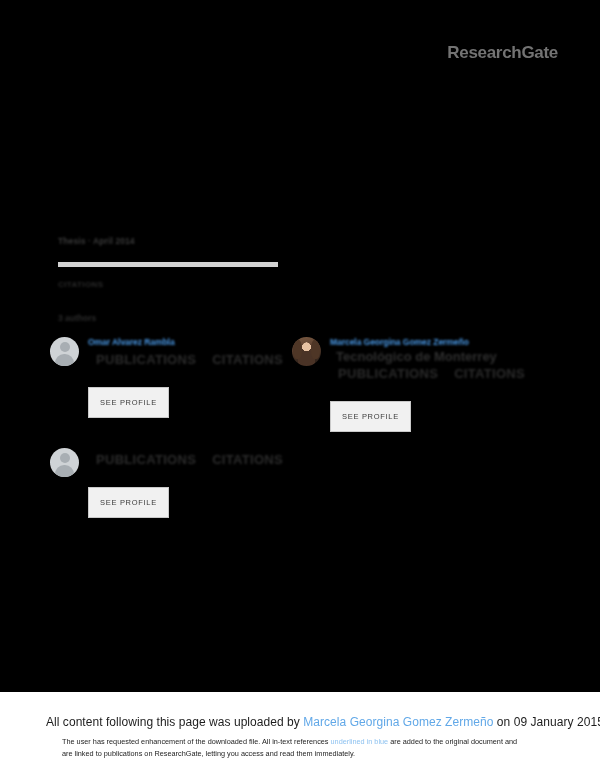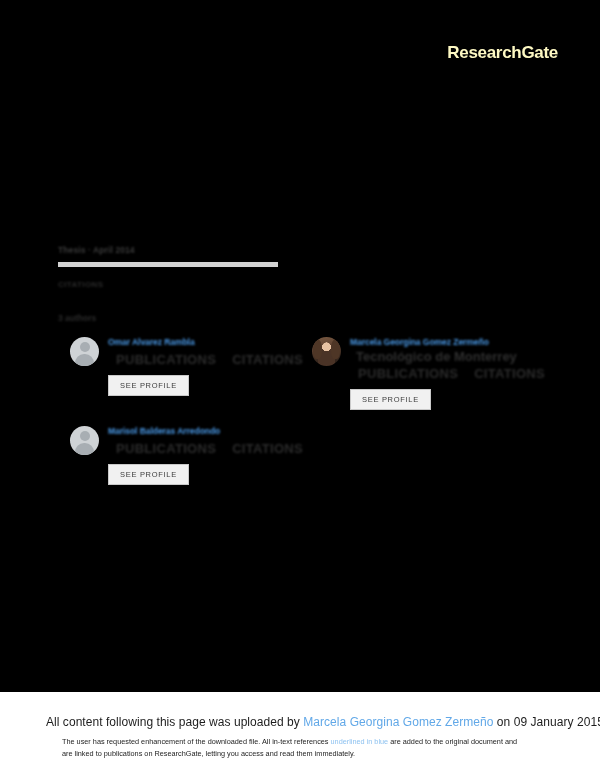--- a/index.html
+++ b/index.html
@@ -25,21 +25,21 @@
   }
 
   
   .rg-logo {
     position: absolute;
     right: 42px;
     top: 43px;
     font-size: 17px;
     font-weight: bold;
     letter-spacing: -0.3px;
-    color: #fef9c3;
+    color: #737373;
     filter: blur(0.55px);
     white-space: nowrap;
   }
 
   
   .source-url {
     position: absolute;
     left: 297px;
     top: 105px;
     font-size: 8.5px;
@@ -54,21 +54,20 @@
   .pub-meta {
     position: absolute;
     left: 58px;
     top: 236px;
     font-size: 8.5px;
     font-weight: bold;
     color: #3a3a3a;
     letter-spacing: 0.1px;
     filter: blur(0.85px);
     white-space: nowrap;
-    margin-top: 9px;
   }
 
   
   .metrics {
     position: absolute;
     left: 58px;
     top: 262px;
     width: 462px;
     display: flex;
     gap: 22px;
@@ -102,21 +101,21 @@
     top: 313px;
     font-size: 8.5px;
     font-weight: bold;
     color: #2b2b2b;
     filter: blur(0.85px);
     white-space: nowrap;
   }
 
   .authors-grid {
     position: absolute;
-    left: 70px;
+    left: 50px;
     top: 337px;
     width: 462px;
   }
   .author-row {
     display: flex;
     gap: 22px;
   }
   .author-card {
     width: 220px;
     display: flex;
@@ -208,28 +207,28 @@
   }
   .stat-label {
     font-size: 13px;
     font-weight: bold;
     color: #2b2b2b;
     letter-spacing: 0.3px;
     filter: blur(0.95px);
     white-space: nowrap;
   }
   .see-profile {
-    margin-top: 8px;
+    margin-top: 20px;
     display: inline-block;
     background: #f1f1f1;
     border: 1px solid #c9c9c9;
     color: #3c3c3c;
     font-size: 7.5px;
     letter-spacing: 0.7px;
-    padding: 5px 11px;
+    padding: 10px 11px;
     text-align: center;
   }
 
   
   .footer {
     position: absolute;
     left: 0;
     top: 692px;
     width: 600px;
     height: 84px;
@@ -308,21 +307,20 @@
         </div>
       </div>
 
     </div>
 
     <div class="author-row">
 
       <div class="author-card">
         <div class="avatar placeholder"></div>
         <div class="author-info">
-          <div class="author-name">Marisol Balderas Arredondo</div>
           <div class="author-stats">
             <span class="stat-label">PUBLICATIONS</span>
             <span class="stat-label">CITATIONS</span>
           </div>
           <div class="see-profile">SEE PROFILE</div>
         </div>
       </div>
 
       <div class="author-card"></div>
 

